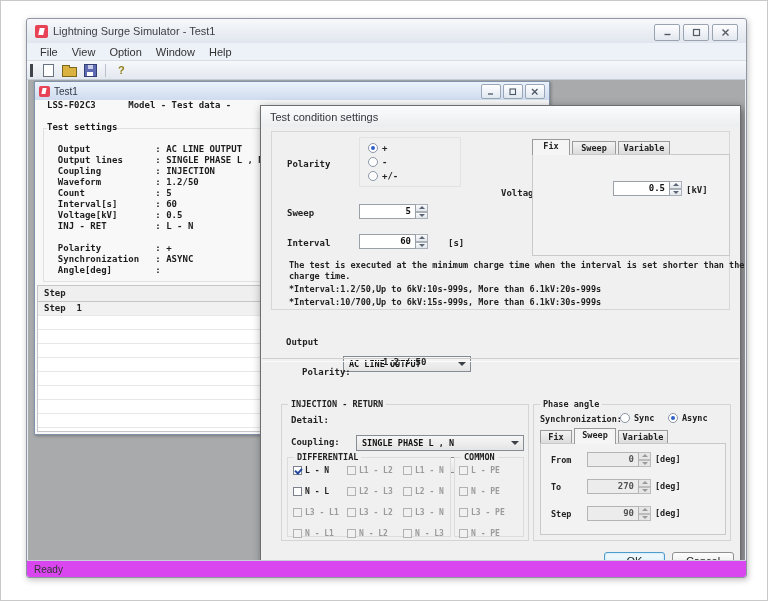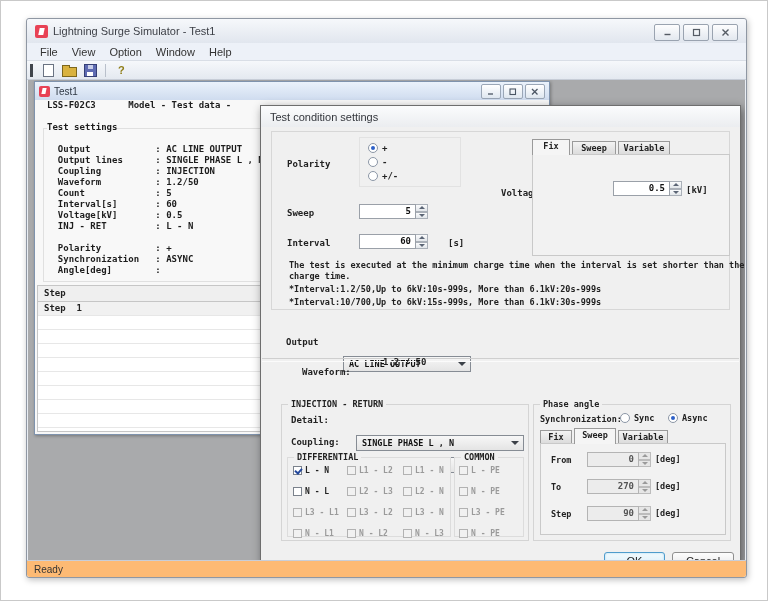--- a/index.html
+++ b/index.html
@@ -26,21 +26,21 @@
   .icon-new{width:9px;height:11px;background:#fff;border:1px solid #6a7382;}
   .icon-open{width:13px;height:8px;background:#d9b23f;border:1px solid #7d671d;position:relative;margin-top:3px;}
   .icon-open::before{content:"";position:absolute;left:-1px;top:-3px;width:6px;height:2px;background:#d9b23f;border:1px solid #7d671d;border-bottom:none;}
   .icon-save{width:11px;height:11px;background:#5e6bb2;border:1px solid #353f76;position:relative;}
   .icon-save::before{content:"";position:absolute;left:3px;top:0;width:5px;height:4px;background:#c7cde8;}
   .icon-save::after{content:"";position:absolute;left:2px;bottom:0;width:6px;height:4px;background:#fff;}
   .icon-help{width:10px;height:13px;position:relative;}
   .icon-help::after{content:"?";position:absolute;left:2px;top:0;font:bold 11px/13px "Liberation Sans",sans-serif;color:#8f7d16;}
   .tsep{width:1px;height:13px;background:#b9c0cb;margin:0 3px;}
   .client{position:absolute;left:1px;right:1px;top:61px;bottom:17px;background:#a9aaac;overflow:hidden;}
-  .statusbar{position:absolute;left:0;right:0;bottom:0;height:16px;background:#fdba74;border-top:1px solid #c9ced8;
+  .statusbar{position:absolute;left:0;right:0;bottom:0;height:16px;background:#d946ef;border-top:1px solid #c9ced8;
              border-radius:0 0 3px 3px;display:flex;align-items:center;padding-left:7px;font-size:10px;color:#333;margin-top:24px;}
   
   .doc{position:absolute;left:6px;top:1px;width:514px;height:352px;border:1px solid #7f93ad;background:#f8f8f8;
        box-shadow:1px 1px 3px rgba(0,0,0,.3);}
   .doc-tb{position:absolute;left:0;top:0;right:0;height:18px;background:linear-gradient(#eaf2fb,#cfdcef);
           border-bottom:1px solid #b6c4d8;display:flex;align-items:center;padding-left:4px;}
   .docicon{width:11px;height:11px;border-radius:2px;background:#e84255;margin-right:4px;position:relative;}
   .docicon::after{content:"";position:absolute;left:3px;top:2px;width:4px;height:6px;background:#fff;transform:skewX(-12deg);}
   .doc-title{font-size:10px;color:#2f3844;}
   .docbtns{position:absolute;right:4px;top:2px;display:flex;gap:2px;}
@@ -343,21 +343,21 @@
         </div>
 
         <span class="lbl" style="left:25px;top:210px;">Output</span>
         <span class="combo" style="left:82px;top:205px;width:128px;">
           <span class="cval">AC LINE OUTPUT</span>
           <span class="carrow"></span>
         </span>
 
         <div class="hsep"></div>
 
-        <span class="lbl" style="left:41px;top:240px;">Waveform:</span>
+        <span class="lbl" style="left:41px;top:240px;">Polarity:</span>
         <span class="lbl" style="left:122px;top:230px;text-align:center;">1.2 / 50</span>
 
         <div class="group" style="left:20px;top:277px;width:246px;height:135px;">
           <span class="gtitle">INJECTION - RETURN</span>
           <span class="lbl" style="left:9px;top:10px;">Detail:</span>
           <span class="combo" style="left:74px;top:6px;width:168px;">
             <span class="cval">SINGLE PHASE L , N</span>
             <span class="carrow"></span>
           </span>
           <span class="lbl" style="left:9px;top:32px;">Coupling:</span>

